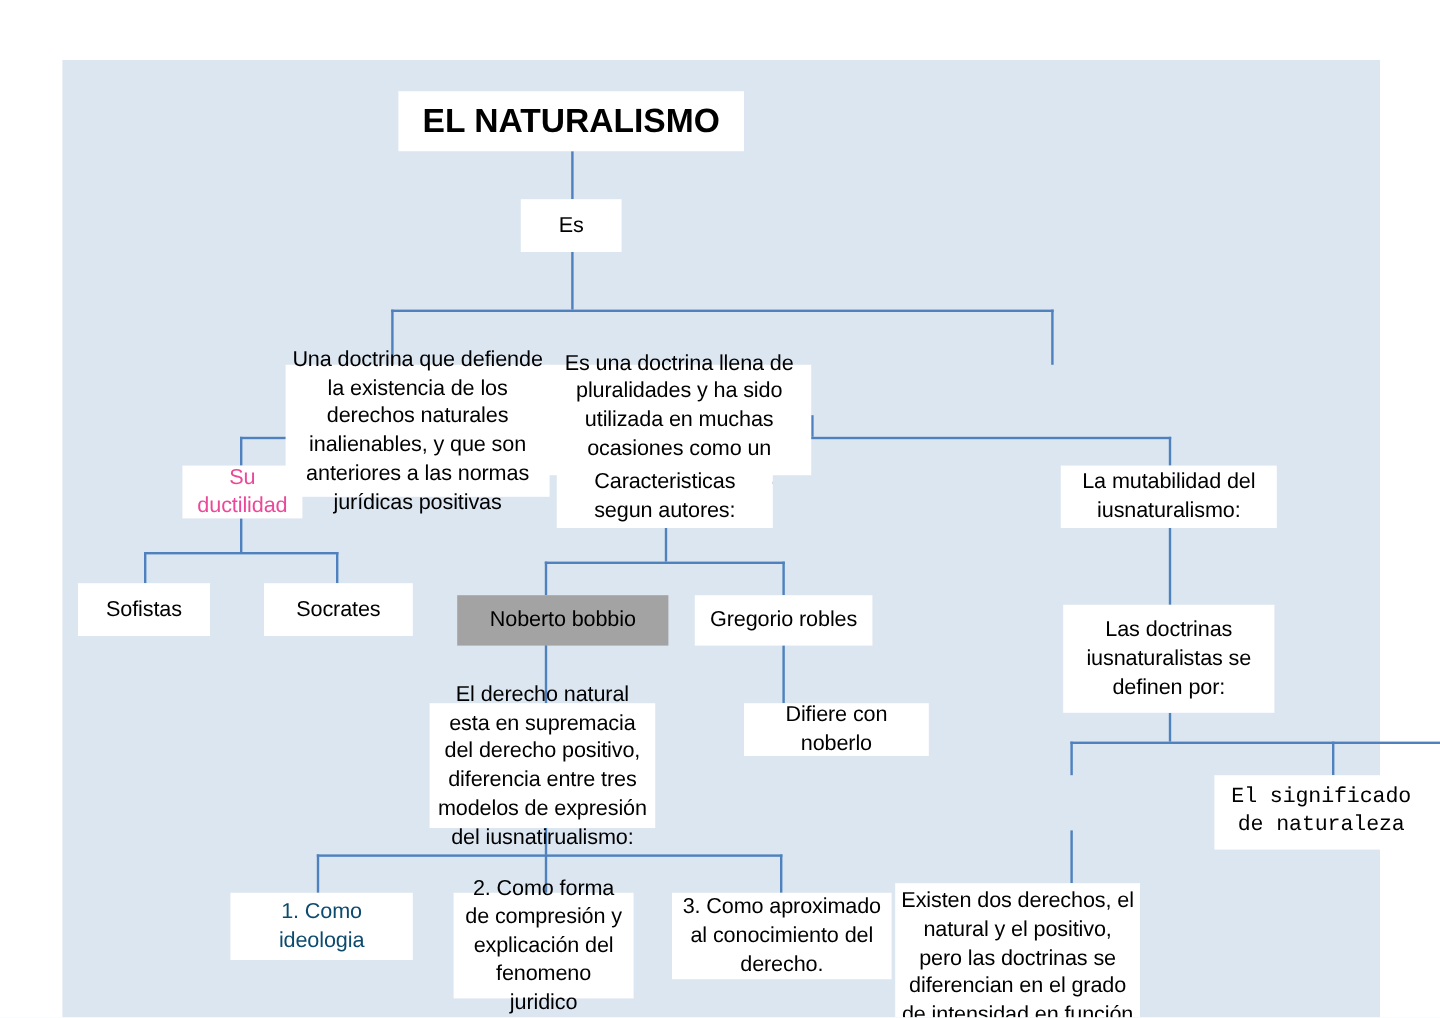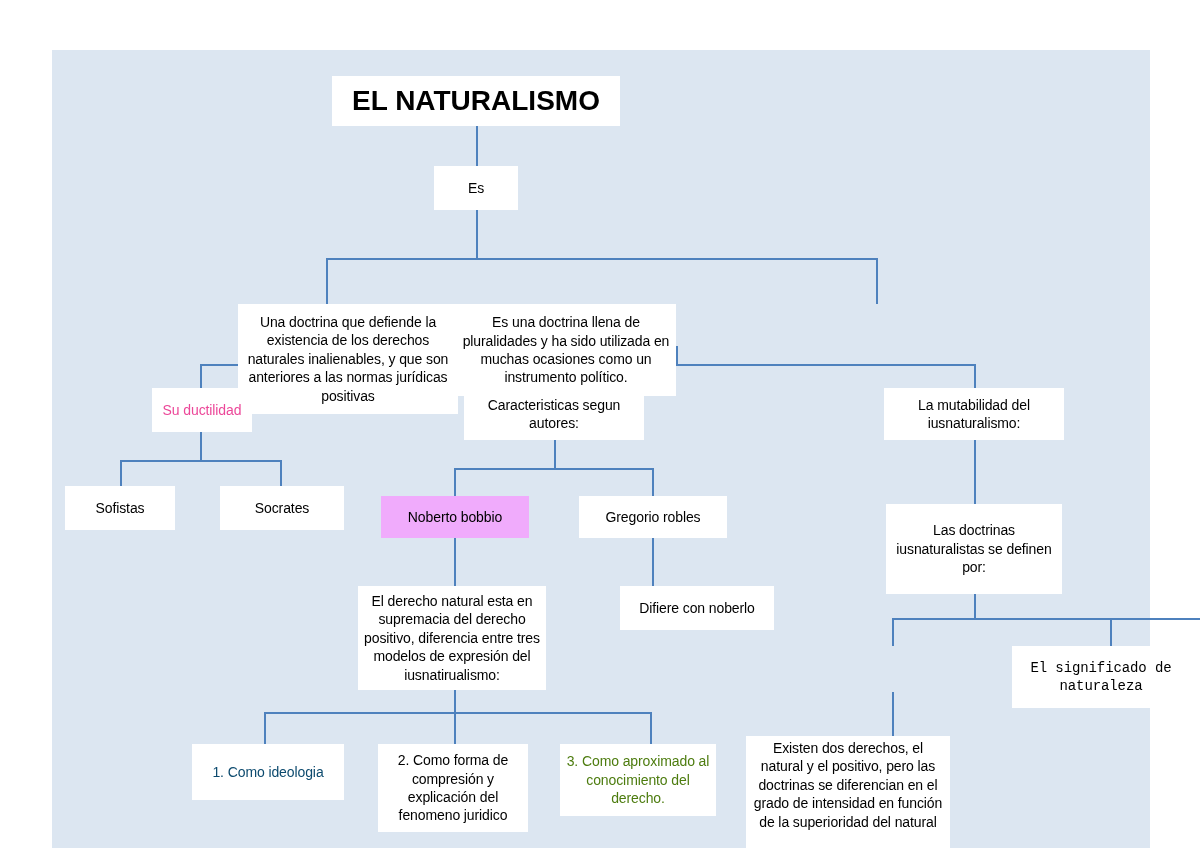--- a/index.html
+++ b/index.html
@@ -37,21 +37,21 @@
   .node {
     position: absolute;
     background: #ffffff;
     box-sizing: border-box;
     display: flex;
     align-items: center;
     justify-content: center;
     text-align: center;
     color: #000000;
     font-family: "Liberation Sans", sans-serif;
-    font-size: 14px;
+    font-size: 18px;
     line-height: 1.32;
     padding: 3px 5px;
     letter-spacing: -0.1px;
     z-index: 2;
   }
   .node.title {
     font-size: 28px;
     font-weight: bold;
     letter-spacing: 0px;
     line-height: 1.1;
@@ -139,21 +139,21 @@
     </div>
 
     <div class="node" style="left: 13px; top: 436px; width: 110px; height: 44px; background: rgb(255, 255, 255); color: rgb(0, 0, 0);">
       <span class="txt">Sofistas</span>
     </div>
 
     <div class="node" style="left: 168px; top: 436px; width: 124px; height: 44px; background: rgb(255, 255, 255); color: rgb(0, 0, 0);">
       <span class="txt">Socrates</span>
     </div>
 
-    <div class="node" style="left: 329px; top: 446px; width: 148px; height: 42px; background: #f0abfc; color: rgb(0, 0, 0);">
+    <div class="node" style="left: 329px; top: 446px; width: 176px; height: 42px; background: #a3a3a3; color: rgb(0, 0, 0);">
       <span class="txt">Noberto bobbio</span>
     </div>
 
     <div class="node" style="left: 527px; top: 446px; width: 148px; height: 42px; background: rgb(255, 255, 255); color: rgb(0, 0, 0);">
       <span class="txt">Gregorio robles</span>
     </div>
 
     <div class="node" style="left: 834px; top: 454px; width: 176px; height: 90px; background: rgb(255, 255, 255); color: rgb(0, 0, 0);">
       <span class="txt">Las doctrinas iusnaturalistas se definen por:</span>
     </div>
@@ -172,21 +172,21 @@
     </div>
 
     <div class="node" style="left: 140px; top: 694px; width: 152px; height: 56px; background: rgb(255, 255, 255); color: #0c4a6e; justify-content: center;">
       <span class="txt">1. Como ideologia</span>
     </div>
 
     <div class="node" style="left: 326px; top: 694px; width: 150px; height: 88px; background: rgb(255, 255, 255); color: rgb(0, 0, 0);">
       <span class="txt">2. Como forma de compresión y explicación del fenomeno juridico</span>
     </div>
 
-    <div class="node" style="left: 508px; top: 694px; width: 156px; height: 72px; background: rgb(255, 255, 255); color: #4d7c0f;">
+    <div class="node" style="left: 508px; top: 694px; width: 183px; height: 72px; background: rgb(255, 255, 255); color: #000000;">
       <span class="txt">3. Como aproximado al conocimiento del derecho.</span>
     </div>
 
     <div class="node clip" style="left: 694px; top: 686px; width: 204px; height: 112px; background: rgb(255, 255, 255); color: rgb(0, 0, 0);">
       <span class="txt">Existen  dos derechos, el natural  y el positivo, pero las doctrinas se diferencian en el grado de intensidad en función de la superioridad del natural</span>
     </div>
 
   </div>
 </div>
 

